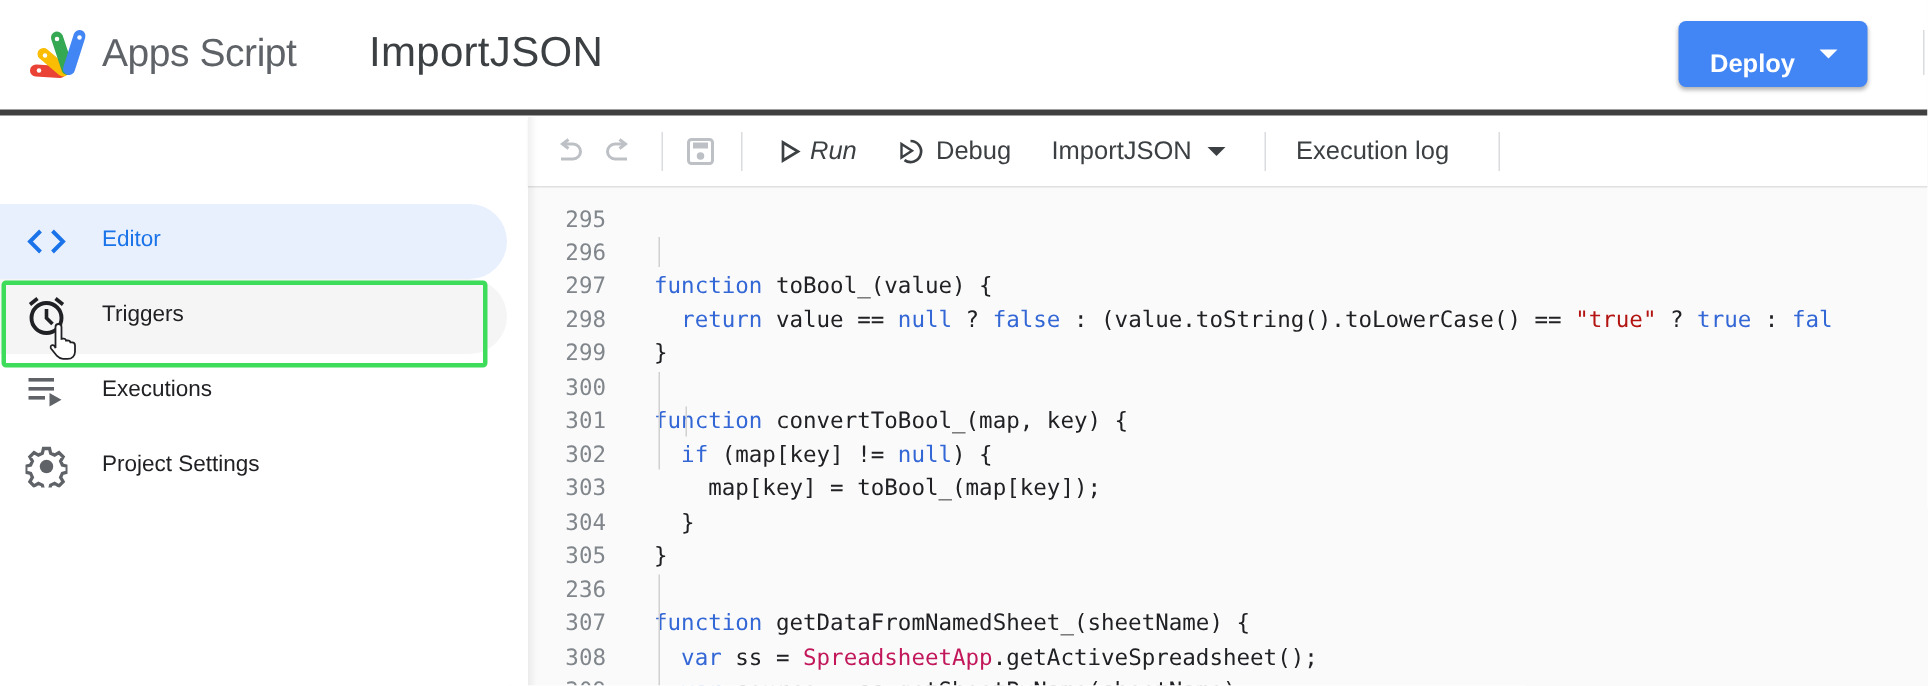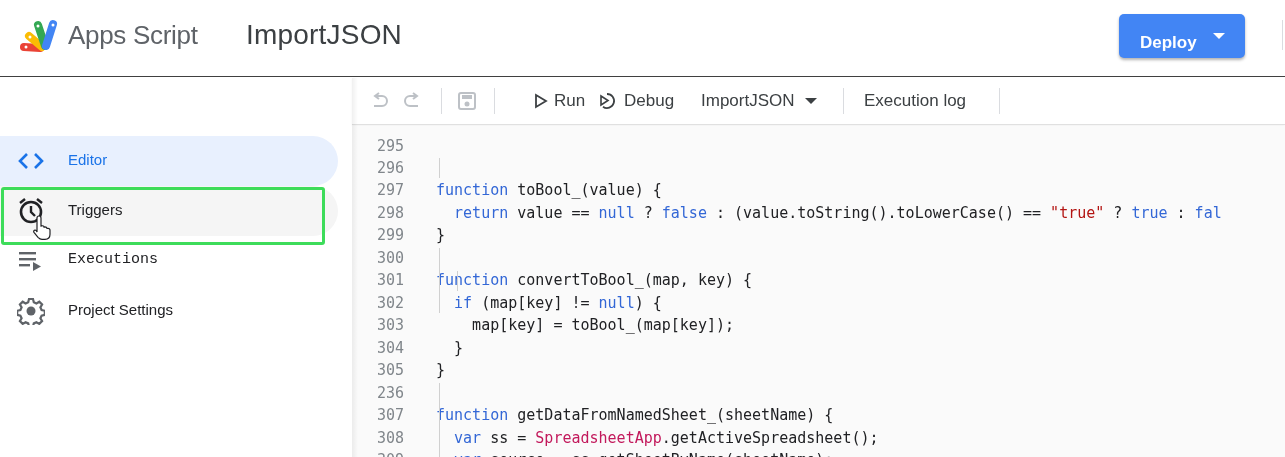--- a/index.html
+++ b/index.html
@@ -1,20 +1,20 @@
 <!DOCTYPE html>
 <html><head>
   <meta charset="utf-8">
   <style>
     * { box-sizing: border-box; margin: 0; padding: 0; }
     html, body { width: 1285px; height: 457px; overflow: hidden; background: #ffffff; }
     body { font-family: "Liberation Sans", "DejaVu Sans", sans-serif; color: #202124; position: relative; }
 
     
-    .header { position: absolute; left: 0; top: 0; width: 1285px; height: 77px; border-bottom: 1px solid #404040; background: #fff; }
+    .header { position: absolute; left: 0; top: 0; width: 1285px; height: 77px; border-bottom: 4px solid #404040; background: #fff; }
     .logo { position: absolute; left: 20px; top: 18px; width: 42px; height: 34px; }
     .app-name { position: absolute; left: 68px; top: 20px; font-size: 26px; color: #5f6368; letter-spacing: -0.3px; }
     .project-name { position: absolute; left: 246px; top: 19px; font-size: 28px; color: #3c4043; letter-spacing: 0.2px; }
     .deploy-btn { position: absolute; left: 1119px; top: 14px; width: 126px; height: 44px; background: #4285f4; border-radius: 5px; box-shadow: 0 2px 3px rgba(0,0,0,0.3); color: #fff; font-weight: bold; font-size: 17px; display: flex; align-items: center; cursor: pointer; }
     .deploy-btn .label { margin-left: 21px; margin-top: 13px; }
     .deploy-btn .caret { position: absolute; left: 94px; top: 19px; width: 0; height: 0; border-left: 6px solid transparent; border-right: 6px solid transparent; border-top: 6px solid #fff; }
     .header-edge { position: absolute; left: 1282px; top: 20px; width: 1px; height: 30px; background: #dadce0; }
 
     
     .sidebar { position: absolute; left: 0; top: 78px; width: 352px; height: 379px; background: #fff; }
@@ -84,21 +84,21 @@
     <span class="icon">
       <svg width="28" height="28" viewBox="0 0 28 28">
           <circle cx="14" cy="15" r="10" fill="none" stroke="#202124" stroke-width="2.6"></circle>
           <polyline points="14,9 14,15 18,19" fill="none" stroke="#202124" stroke-width="2.4"></polyline>
           <line x1="3" y1="6" x2="8" y2="2" stroke="#202124" stroke-width="2.4"></line>
           <line x1="25" y1="6" x2="20" y2="2" stroke="#202124" stroke-width="2.4"></line>
         </svg>
     </span>
     <span class="lbl">Triggers</span>
   </div>
-  <div class="nav-item" style="top:158px;font-family:Liberation Mono, monospace;">
+  <div class="nav-item" style="top:158px;">
     <span class="icon">
       <svg width="28" height="24" viewBox="0 0 28 24">
           <rect x="2" y="3" width="17" height="2.4" fill="#5f6368"></rect>
           <rect x="2" y="9" width="17" height="2.4" fill="#5f6368"></rect>
           <rect x="2" y="15" width="11" height="2.4" fill="#5f6368"></rect>
           <polygon points="16,13 16,22 24,17.5" fill="#5f6368"></polygon>
         </svg>
     </span>
     <span class="lbl">Executions</span>
   </div>
@@ -134,21 +134,21 @@
   </span>
   <span class="tb-sep" style="left:89px;"></span>
   <span class="tb-icon" style="left:104px;">
     <svg width="20" height="20" viewBox="0 0 20 20">
         <rect x="2" y="2" width="16" height="16" rx="2" fill="none" stroke="#bdc1c6" stroke-width="2"></rect>
         <rect x="5" y="4" width="10" height="4" fill="#bdc1c6"></rect>
         <circle cx="10" cy="13" r="2.5" fill="#bdc1c6"></circle>
       </svg>
   </span>
   <span class="tb-sep" style="left:142px;"></span>
-  <span class="tb-btn" style="left:182px;">
+  <span class="tb-btn" style="left:168px;font-style:italic;">
     <svg width="14" height="16" viewBox="0 0 14 16">
         <polygon points="2,2 12,8 2,14" fill="none" stroke="#3c4043" stroke-width="1.8"></polygon>
       </svg>
     <span>Run</span>
   </span>
   <span class="tb-btn" style="left:246px;">
     <svg width="20" height="20" viewBox="0 0 20 20">
         <path d="M9 3a7 7 0 1 1-4 12.7" fill="none" stroke="#3c4043" stroke-width="1.8"></path>
         <polygon points="3,5 10,9.5 3,14" fill="none" stroke="#3c4043" stroke-width="1.6"></polygon>
       </svg>

